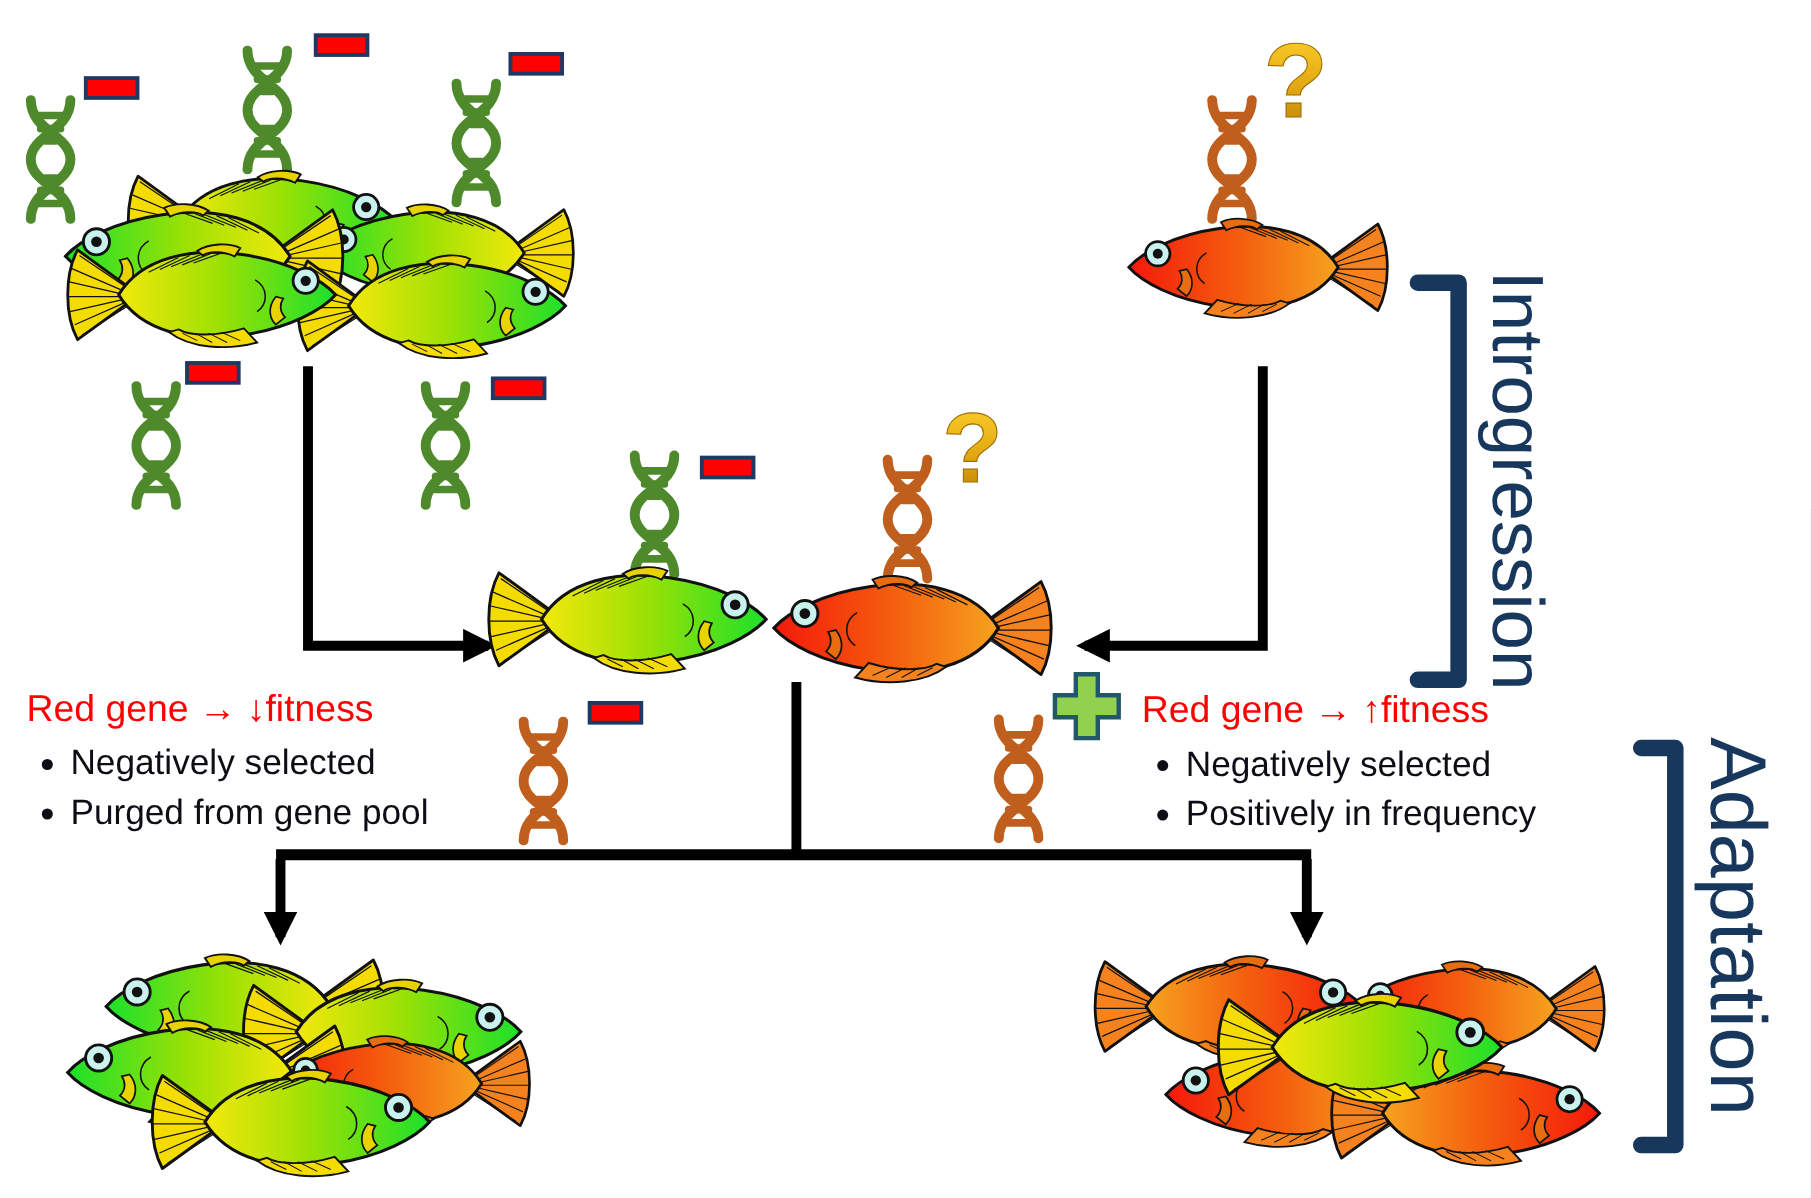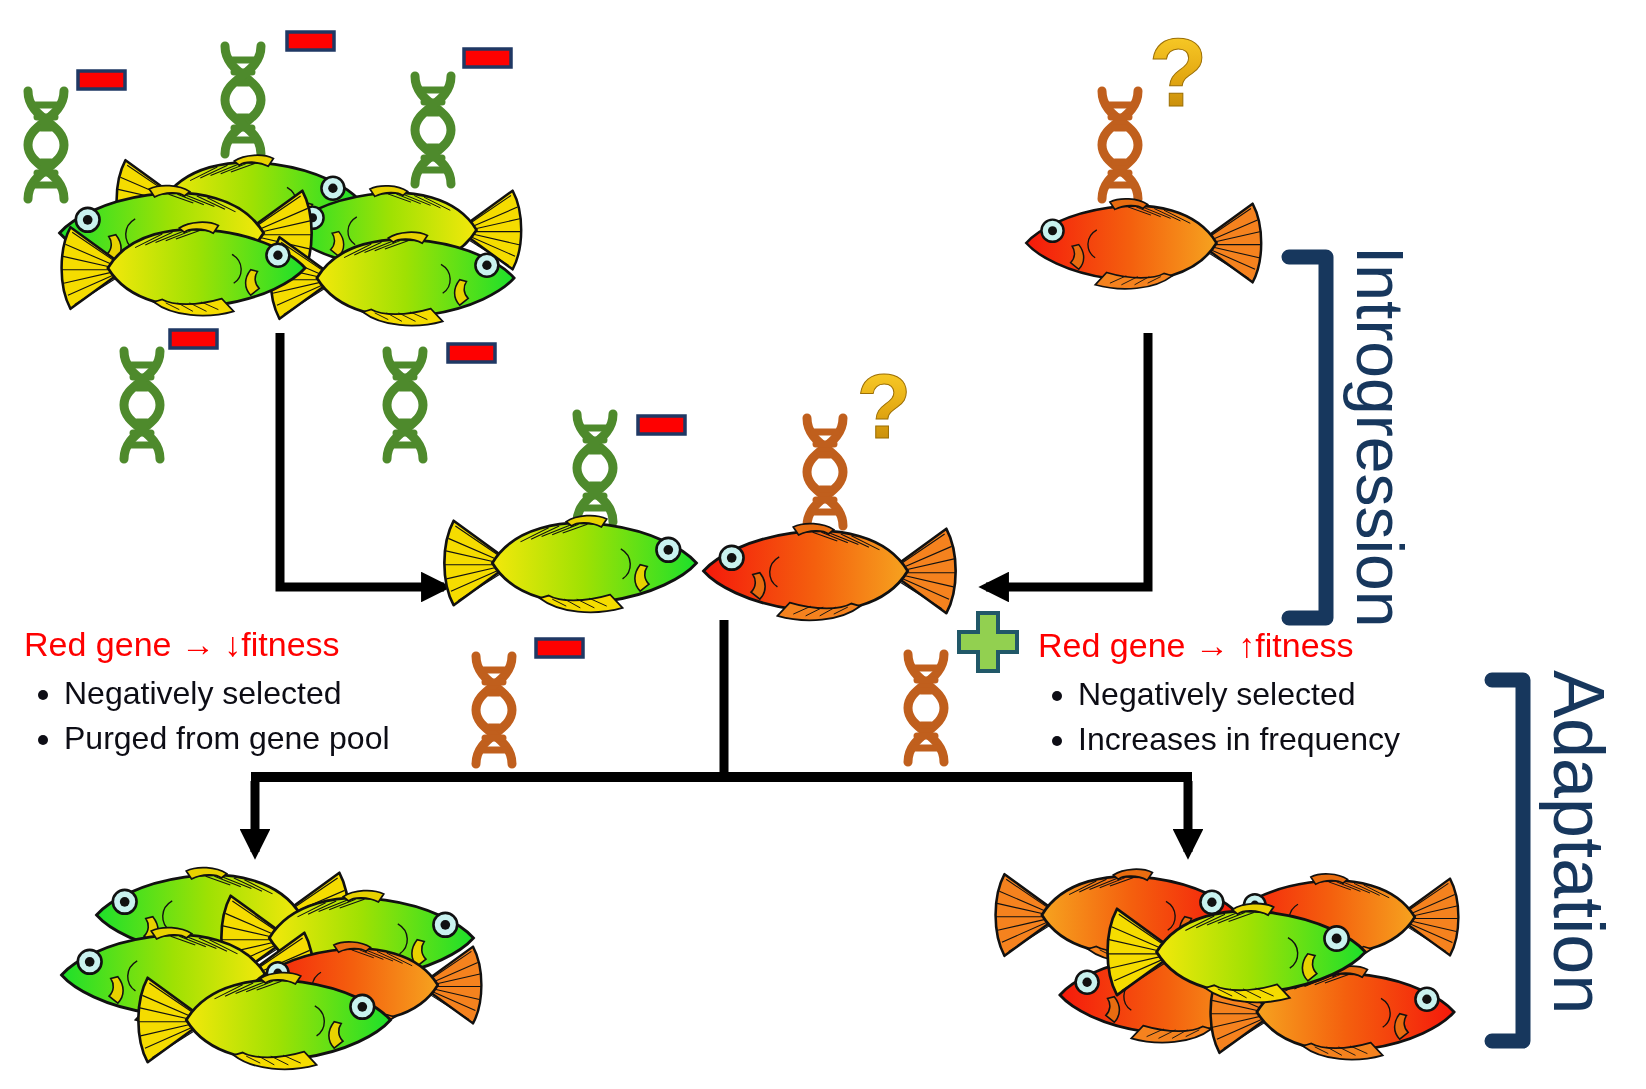--- a/index.html
+++ b/index.html
@@ -165,20 +165,20 @@
   <ul>
     <li>Negatively selected</li>
     <li>Purged from gene pool</li>
   </ul>
 </div>
 
 <div class="note" id="note-right">
   <div class="note-heading">Red gene → ↑fitness</div>
   <ul>
     <li>Negatively selected</li>
-    <li>Increases in frequency</li>
+    <li>Positively in frequency</li>
   </ul>
 </div>
 
 <div class="side-label" id="lbl-intro">Introgression</div>
 <div class="side-label" id="lbl-adapt">Adaptation</div>
 
 </div>
 
 </body></html>

